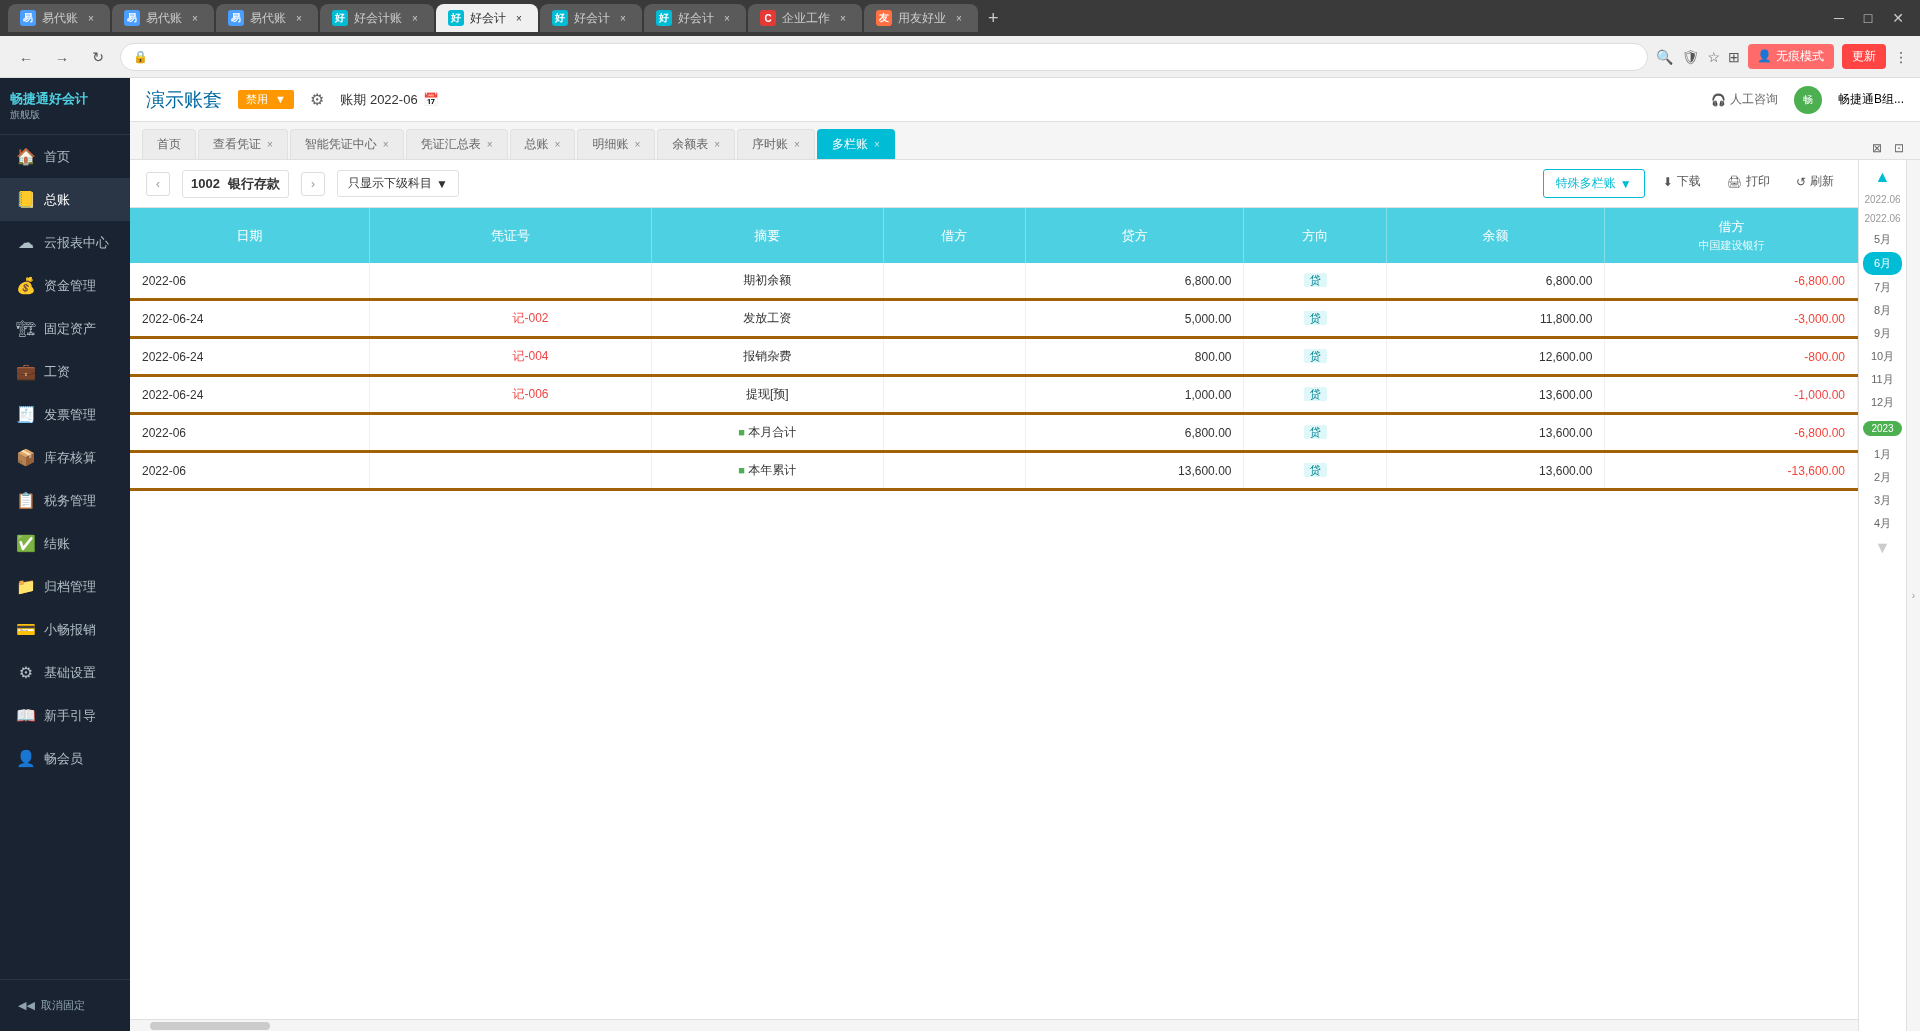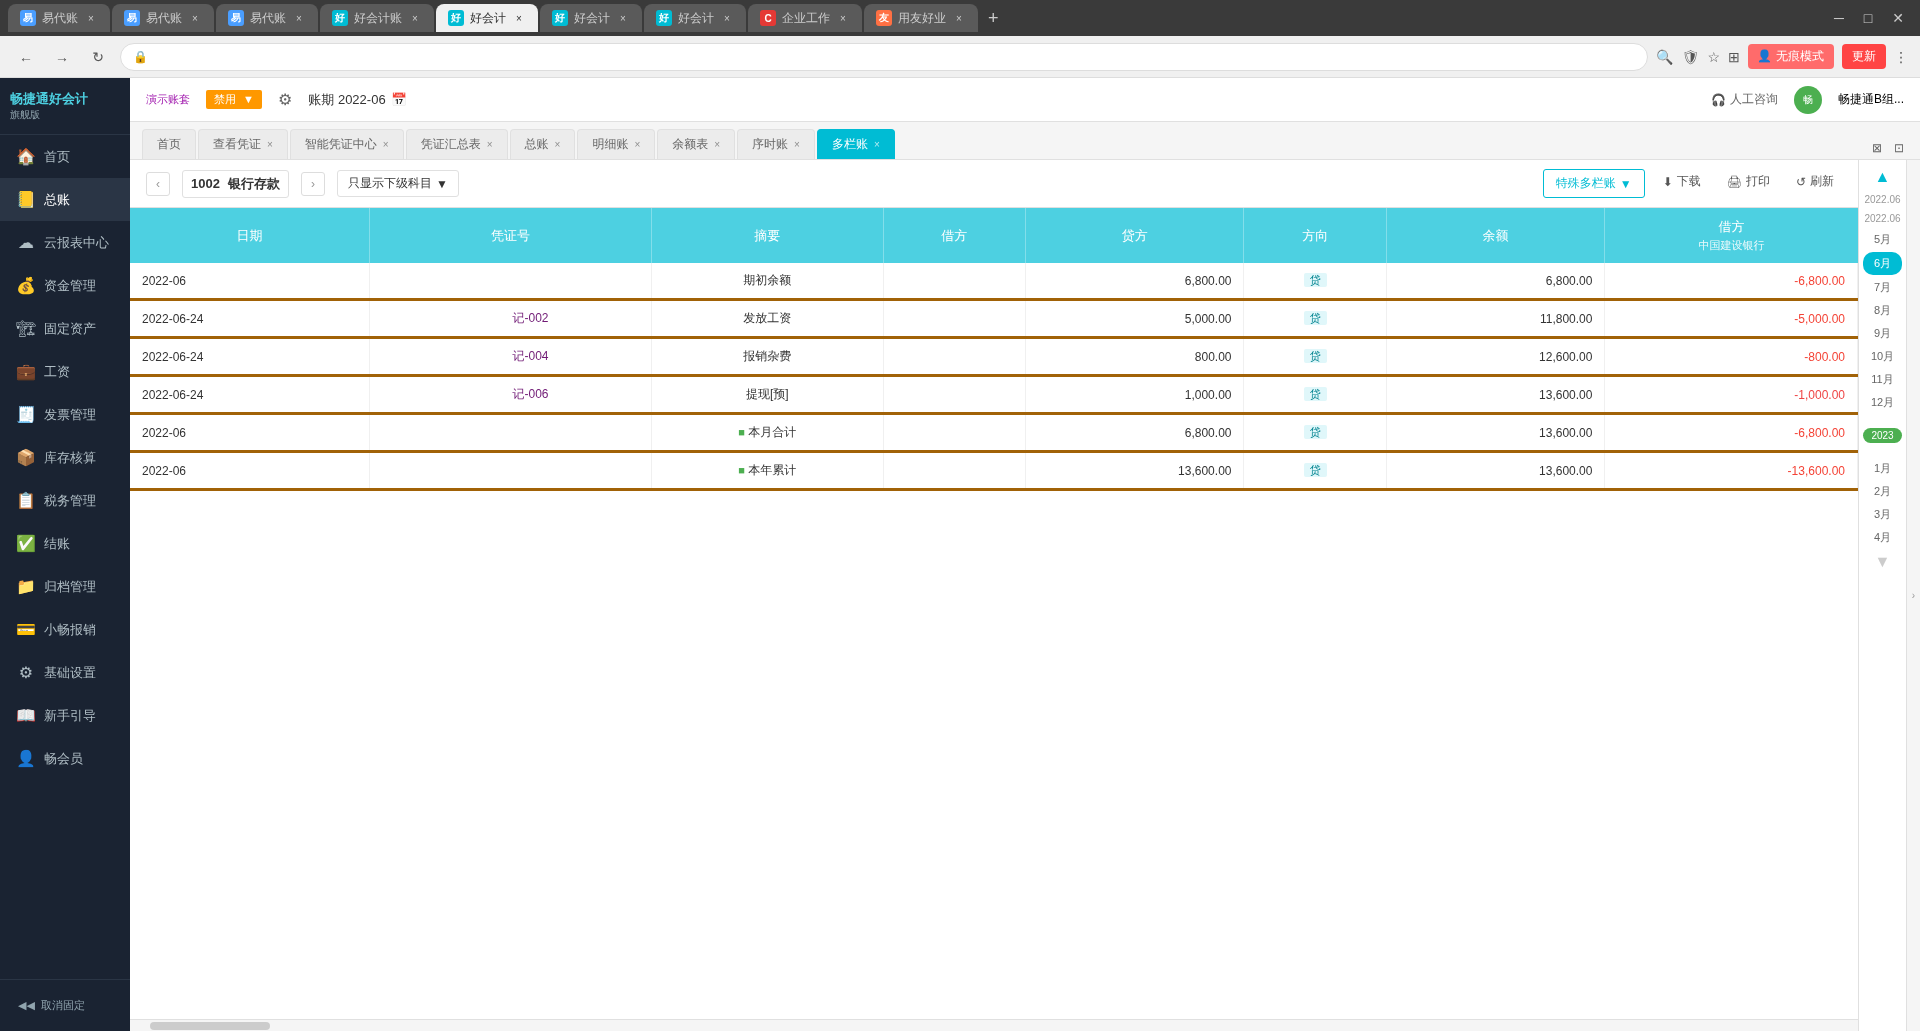--- a/index.html
+++ b/index.html
@@ -81,28 +81,28 @@
     .table-container { flex: 1; overflow: auto; }
     table { width: 100%; border-collapse: collapse; }
     thead tr { background: #4dd0e1; color: white; }
     thead th { padding: 10px 12px; text-align: center; font-weight: normal; font-size: 13px; border-right: 1px solid rgba(255,255,255,0.3); white-space: nowrap; }
     thead th:last-child { border-right: none; }
     .th-sub { font-size: 11px; opacity: 0.9; margin-top: 2px; }
     tbody tr { border-bottom: 3px solid #a16207; }
     tbody td { padding: 9px 12px; font-size: 12px; color: #333; border-right: 1px solid #f0f0f0; text-align: center; white-space: nowrap; }
     tbody td:first-child { text-align: left; }
     tbody td.amount { text-align: right; }
-    .voucher-link { color: #701a75; cursor: pointer; text-decoration: none; margin-left: 40px; }
+    .voucher-link { color: #ef4444; cursor: pointer; text-decoration: none; margin-left: 40px; }
     .direction-badge { background: #e0f7fa; color: #00838f; padding: 1px 6px; border-radius: 2px; font-size: 11px; }
 
     
     .timeline-panel { width: 48px; background: white; border-left: 1px solid #e0e0e0; display: flex; flex-direction: column; align-items: center; padding: 4px 0; overflow-y: auto; }
     .timeline-item { padding: 4px 0; cursor: pointer; font-size: 11px; color: #666; text-align: center; width: 100%; display: flex; align-items: center; justify-content: center; }
     .timeline-item.active { color: white; background: #00bcd4; border-radius: 10px; margin: 1px 4px; width: calc(100% - 8px); }
-    .timeline-item.year-badge { color: white; background: #4caf50; border-radius: 10px; margin: 14px 4px; width: calc(100% - 8px); font-size: 10px; padding: 2px 0; }
+    .timeline-item.year-badge { color: white; background: #4caf50; border-radius: 10px; margin: 7px 4px; width: calc(100% - 8px); font-size: 10px; padding: 2px 0; }
     .timeline-up-btn { color: #00bcd4; font-size: 16px; cursor: pointer; padding: 4px; }
     .timeline-down-btn { color: #ccc; font-size: 16px; cursor: pointer; padding: 4px; }
 
     
     .h-scrollbar { height: 12px; background: #f5f5f5; border-top: 1px solid #e0e0e0; display: flex; align-items: center; }
     .h-scrollbar-thumb { height: 8px; width: 120px; background: #ccc; border-radius: 4px; margin-left: 20px; cursor: pointer; }
 
     
     .collapse-panel { width: 14px; background: #f5f5f5; border-left: 1px solid #e0e0e0; display: flex; align-items: center; justify-content: center; cursor: pointer; }
     .collapse-panel-btn { color: #999; font-size: 10px; }
@@ -260,21 +260,21 @@
       <div class="sidebar-bottom-item">
         <span>◀◀</span>
         <span>取消固定</span>
       </div>
     </div>
   </div>
 
   <div class="main">
 
     <div class="top-bar">
-      <span style="font-size:11px;color:#a21caf;font-weight:500;">演示账套</span>
+      <span style="font-size:19px;color:#0369a1;font-weight:500;">演示账套</span>
       <div class="account-badge">
         <span>禁用</span>
         <span style="margin-left:4px;">▼</span>
       </div>
       <span class="settings-icon-btn">⚙</span>
       <div class="period-badge">
         <span>账期 2022-06</span>
         <span>📅</span>
       </div>
       <div class="top-bar-right">
@@ -400,21 +400,21 @@
       <td>
         <a class="voucher-link">记-002</a>
       </td>
       <td>发放工资</td>
       <td class="amount"></td>
       <td class="amount">5,000.00</td>
       <td>
         <span class="direction-badge">贷</span>
       </td>
       <td class="amount">11,800.00</td>
-      <td class="amount" style="color:#f44336">-5,000.00</td>
+      <td class="amount" style="color:#f44336">-3,000.00</td>
     </tr>
                 <tr>
       <td>2022-06-24</td>
       <td>
         <a class="voucher-link">记-004</a>
       </td>
       <td>报销杂费</td>
       <td class="amount"></td>
       <td class="amount">800.00</td>
       <td>

